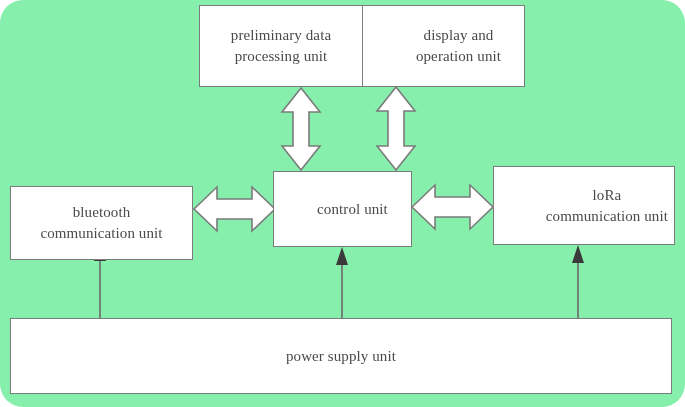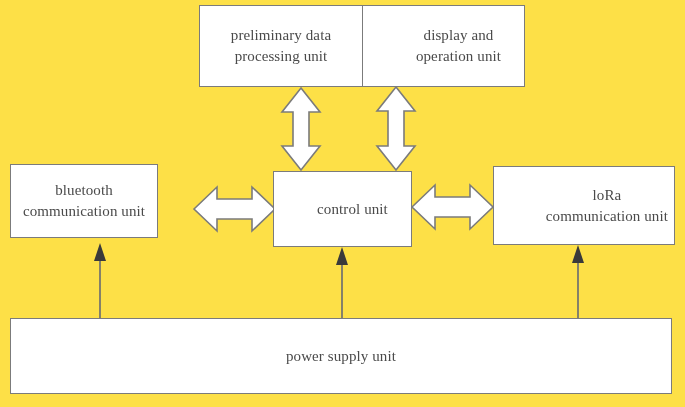--- a/index.html
+++ b/index.html
@@ -11,21 +11,22 @@
   body {
     width: 685px;
     height: 407px;
     overflow: hidden;
     font-family: "Liberation Serif", "DejaVu Serif", serif;
   }
   #diagram {
     position: relative;
     width: 685px;
     height: 407px;
-    background: #fde047;
+    background: #86efac;
+    border-radius: 23px;
   }
   #svg-layer {
     position: absolute;
     left: 0;
     top: 0;
     width: 685px;
     height: 407px;
   }
   .box {
     position: absolute;
@@ -43,21 +44,21 @@
     z-index: 2;
   }
   .box-label {
     display: block;
     white-space: pre-line;
     padding: 0 6px;
   }
   
   #box-prelim  { left: 199px; top: 5px;   width: 164px; height: 82px; }
   #box-display { left: 362px; top: 5px;   width: 163px; height: 82px; padding-left: 30px; }
-  #box-bt      { left: 10px;  top: 164px; width: 148px; height: 74px; }
+  #box-bt      { left: 10px;  top: 186px; width: 183px; height: 74px; }
   #box-control { left: 273px; top: 171px; width: 139px; height: 76px; padding-left: 20px; }
   #box-lora    { left: 493px; top: 166px; width: 182px; height: 79px; justify-content: flex-end; }
   #box-power   { left: 10px;  top: 318px; width: 662px; height: 76px; font-size: 15px; align-items: center; }
 </style>
 </head>
 <body>
 
 <div id="diagram">
 
   <svg id="svg-layer" viewBox="0 0 685 407" xmlns="http://www.w3.org/2000/svg">

